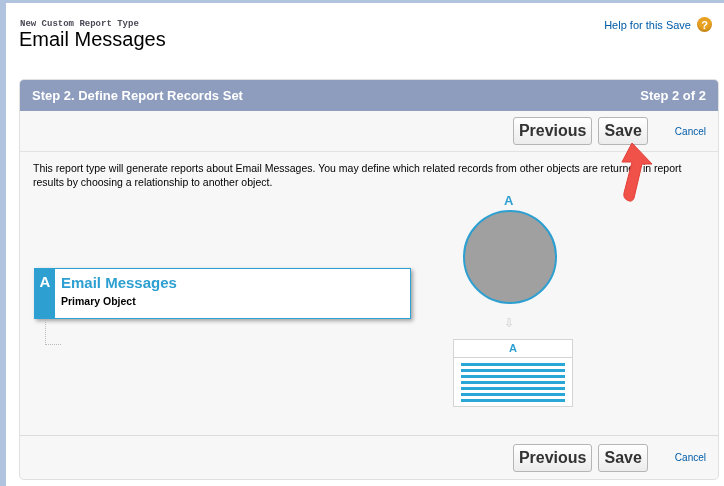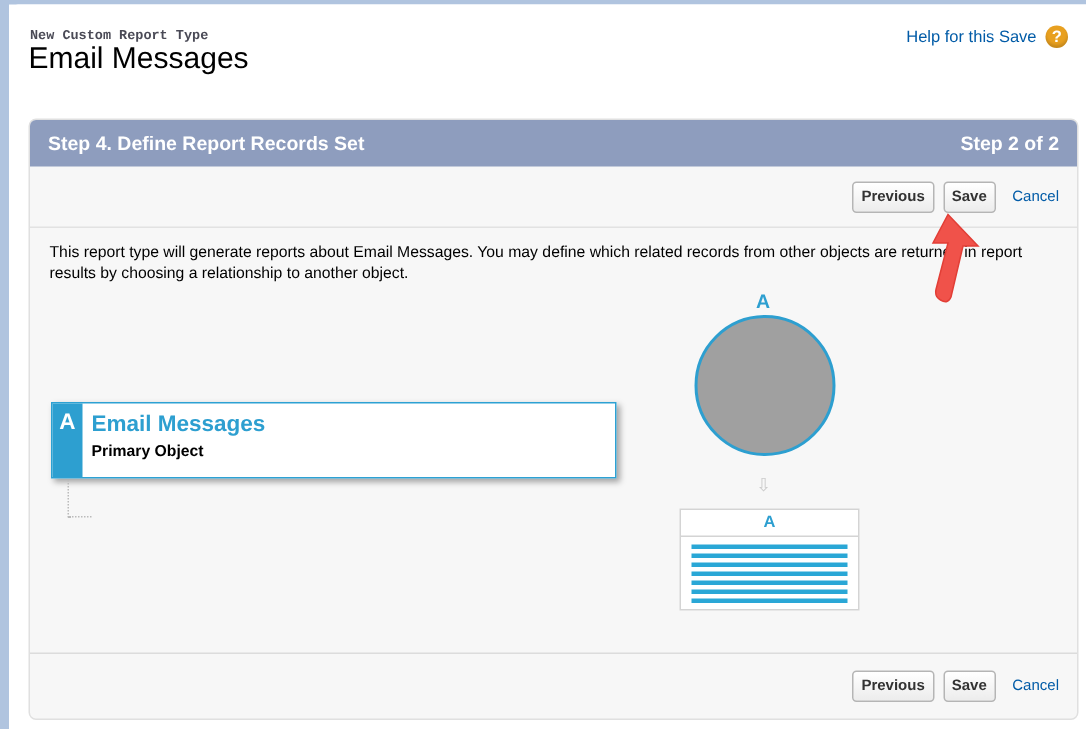--- a/index.html
+++ b/index.html
@@ -40,25 +40,25 @@
   .panel-header {
     height:31px; background:#8e9dbe; color:#fff; font-weight:bold; font-size:13px;
     display:flex; align-items:center; justify-content:space-between; padding:0 12px;
   }
   .btn-row {
     height:40px; display:flex; align-items:center; justify-content:flex-end; padding-right:12px; gap:6px;
     border-bottom:1px solid #e2e2e2;
   }
   .btn {
     font-family:"Liberation Sans", sans-serif;
-    font-size:10px; font-weight:bold; color:#333;
+    font-size:16px; font-weight:bold; color:#333;
     background:linear-gradient(#ffffff,#ececec);
     border:1px solid #b5b5b5; border-radius:3px; padding:4px 5px; cursor:pointer;
   }
-  .cancel-link { font-size:10px; color:#015ba7; margin-left:5px; text-decoration:none; }
+  .cancel-link { font-size:10px; color:#015ba7; margin-left:21px; text-decoration:none; }
   .desc {
     position:absolute; left:13px; top:81px; width:680px; font-size:10.5px; line-height:14px; color:#000;
   }
   .obj-box {
     position:absolute; left:14px; top:188px; width:375px; height:49px;
     background:#fff; border:1px solid #2da1d3; box-shadow:2px 2px 4px rgba(0,0,0,0.35);
     display:flex;
   }
   .obj-letter {
     width:20px; background:#2d9fd0; color:#fff; font-weight:bold; font-size:15px;
@@ -115,21 +115,21 @@
 <div class="subtitle">New Custom Report Type</div>
 <div class="title">Email Messages</div>
 
 <div class="help">
   <a class="help-link">Help for this Save</a>
   <span class="help-icon">?</span>
 </div>
 
 <div class="panel">
   <div class="panel-header">
-    <span>Step 4. Define Report Records Set</span>
+    <span>Step 2. Define Report Records Set</span>
     <span>Step 2 of 2</span>
   </div>
   <div class="btn-row">
     <button class="btn">Previous</button>
     <button class="btn">Save</button>
     <a class="cancel-link">Cancel</a>
   </div>
 
   <div class="desc">This report type will generate reports about Email Messages. You may define which related records from other objects are returned in report results by choosing a relationship to another object.</div>
 

